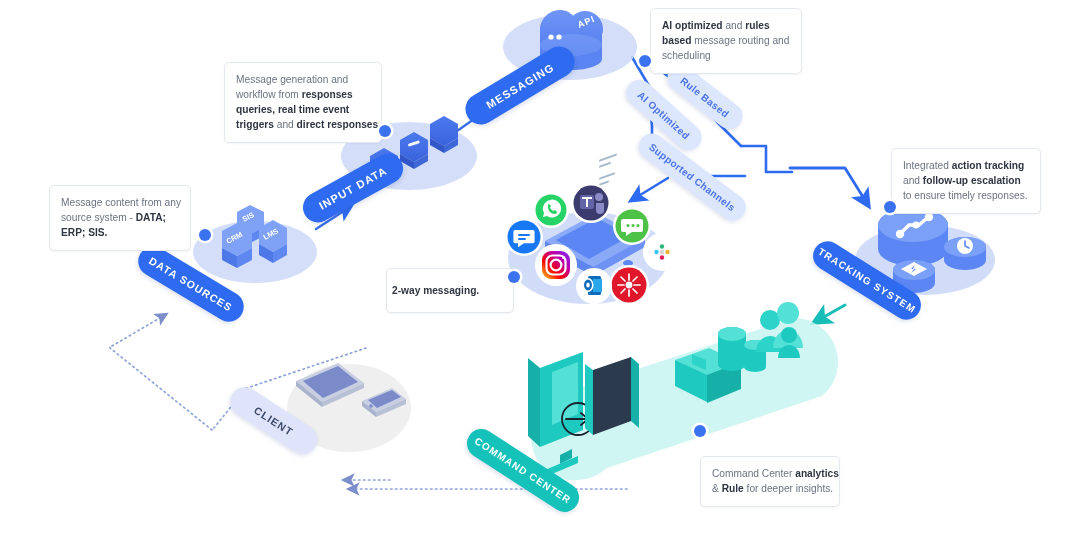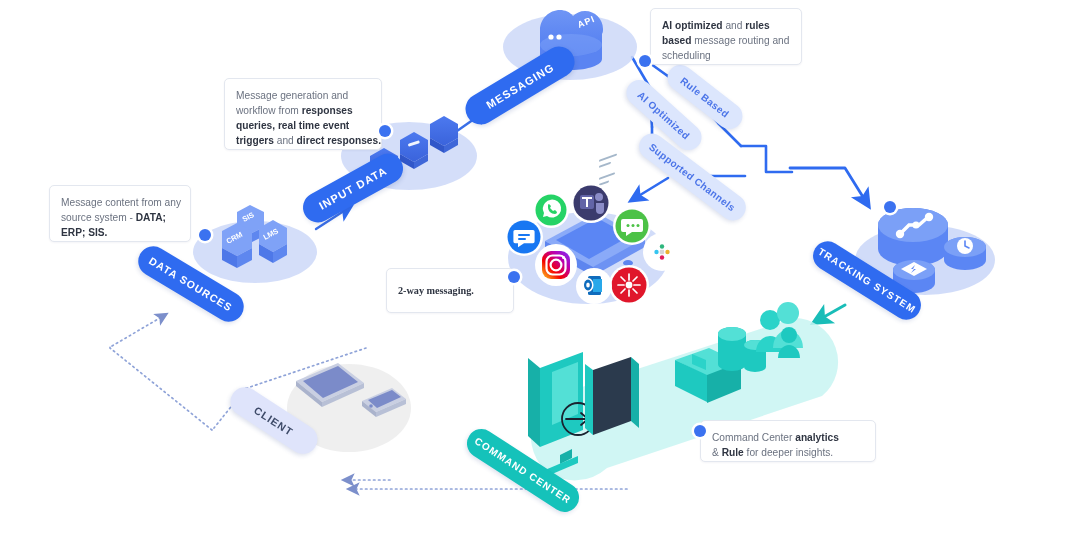--- a/index.html
+++ b/index.html
@@ -10,21 +10,21 @@
   }
   #stage{position:absolute;inset:0;width:1091px;height:552px;}
   svg.layer{position:absolute;left:0;top:0;width:1091px;height:552px;overflow:visible;}
   #wires{z-index:1;}
   #nodes{z-index:2;}
 
   
   .callout{
     position:absolute;z-index:6;background:#ffffff;
     border:1px solid #e3e7ef;border-radius:5px;
-    padding:9px 11px 1px 11px;
+    padding:9px 11px 10px 11px;
     box-shadow:0 1px 2px rgba(30,45,90,.05);
     color:#6b7280;font-size:10.2px;line-height:1.48;
     box-sizing:border-box;
   }
   .callout b{color:#2f3542;font-weight:700;}
   .callout .ln{display:block;white-space:nowrap;}
 
   .dot{position:absolute;z-index:7;width:12px;height:12px;border-radius:50%;
        background:#3b72f0;box-shadow:0 0 0 2.5px #ffffff;}
 
@@ -403,41 +403,46 @@
     <span>Supported Channels</span>
   </div>
 
   <div class="callout" style="left:650px;top:8px;width:152px;">
     <span class="ln"><b>AI optimized</b> and <b>rules</b></span>
     <span class="ln"><b>based</b> message routing and</span>
     <span class="ln">scheduling</span>
   </div>
   <div class="dot" style="left:639px;top:55px;"></div>
 
-  <div class="callout" style="left:224px;top:62px;width:158px;margin-top:16px;">
+  <div class="callout" style="left:224px;top:62px;width:158px;">
     <span class="ln">Message generation and</span>
     <span class="ln">workflow from <b>responses</b></span>
     <span class="ln"><b>queries, real time event</b></span>
     <span class="ln"><b>triggers</b> and <b>direct responses.</b></span>
   </div>
   <div class="dot" style="left:379px;top:125px;"></div>
 
   <div class="callout" style="left:49px;top:185px;width:142px;">
     <span class="ln">Message content from any</span>
     <span class="ln">source system - <b>DATA;</b></span>
     <span class="ln"><b>ERP; SIS.</b></span>
   </div>
   <div class="dot" style="left:199px;top:229px;"></div>
 
-  <div class="callout" style="left:386px;top:268px;width:128px;padding:14px 11px;font-family:Liberation Serif, serif;">
+  <div class="callout" style="left:386px;top:268px;width:128px;padding:14px 5px;">
     <span class="ln"><b>2-way messaging.</b></span>
   </div>
   <div class="dot" style="left:508px;top:271px;"></div>
 
+  <div class="callout" style="left:891px;top:148px;width:150px;">
+    <span class="ln">Integrated <b>action tracking</b></span>
+    <span class="ln">and <b>follow-up escalation</b></span>
+    <span class="ln">to ensure timely responses.</span>
+  </div>
   <div class="dot" style="left:884px;top:201px;"></div>
 
-  <div class="callout" style="left:700px;top:420px;width:176px;">
+  <div class="callout" style="left:700px;top:456px;width:140px;text-align:center;">
     <span class="ln">Command Center <b>analytics</b></span>
     <span class="ln">&amp; <b>Rule</b> for deeper insights.</span>
   </div>
   <div class="dot" style="left:694px;top:425px;"></div>
 
 </div>
 
 </body></html>

